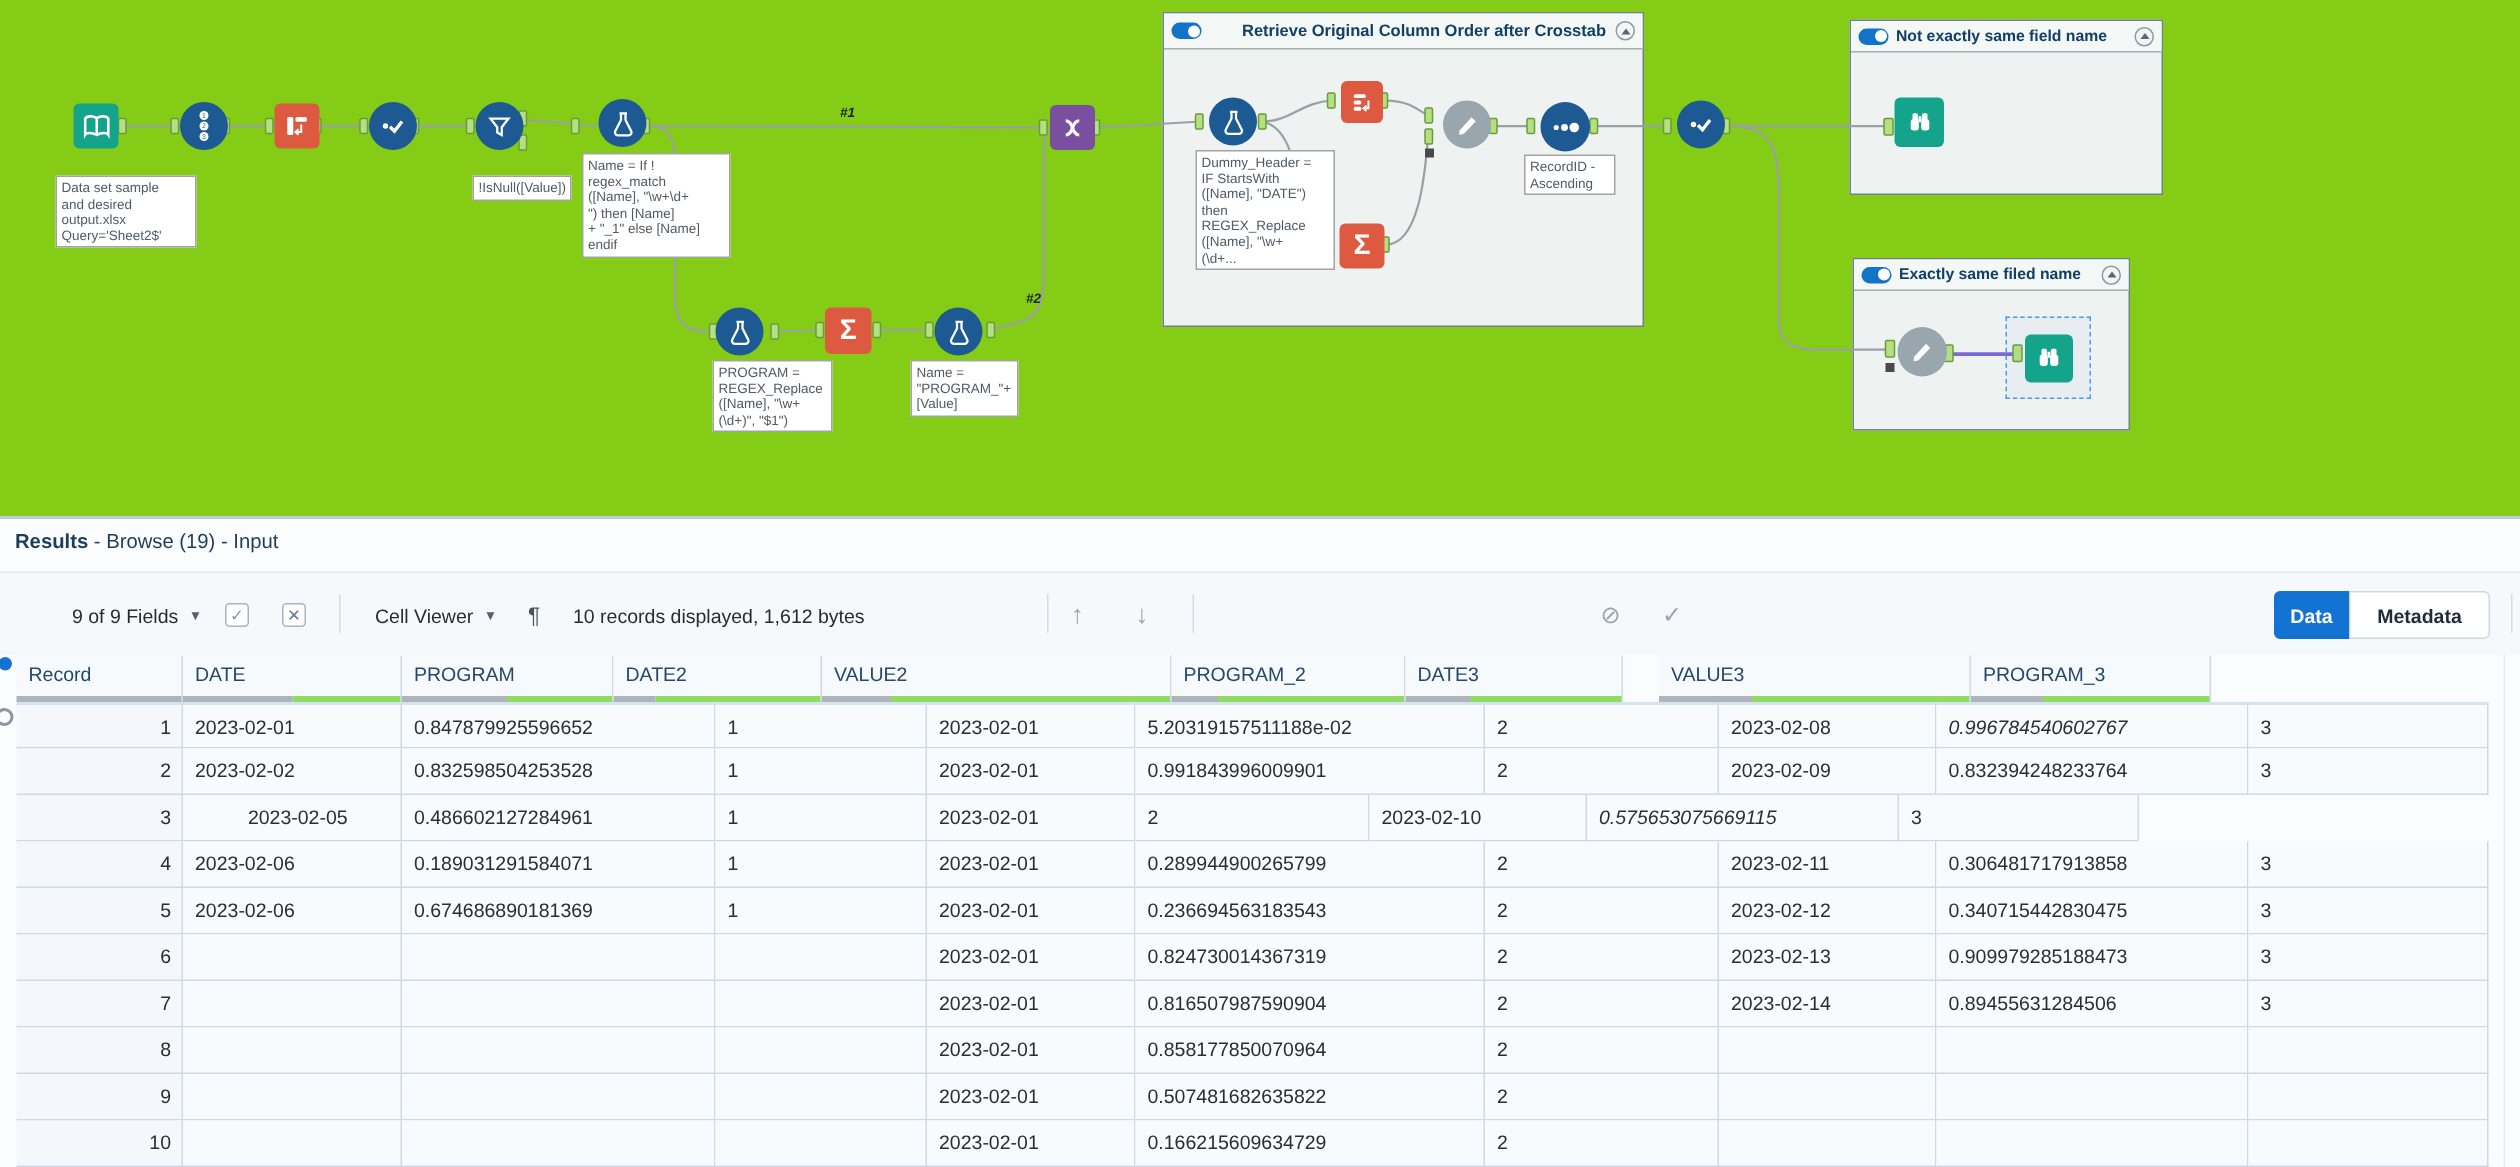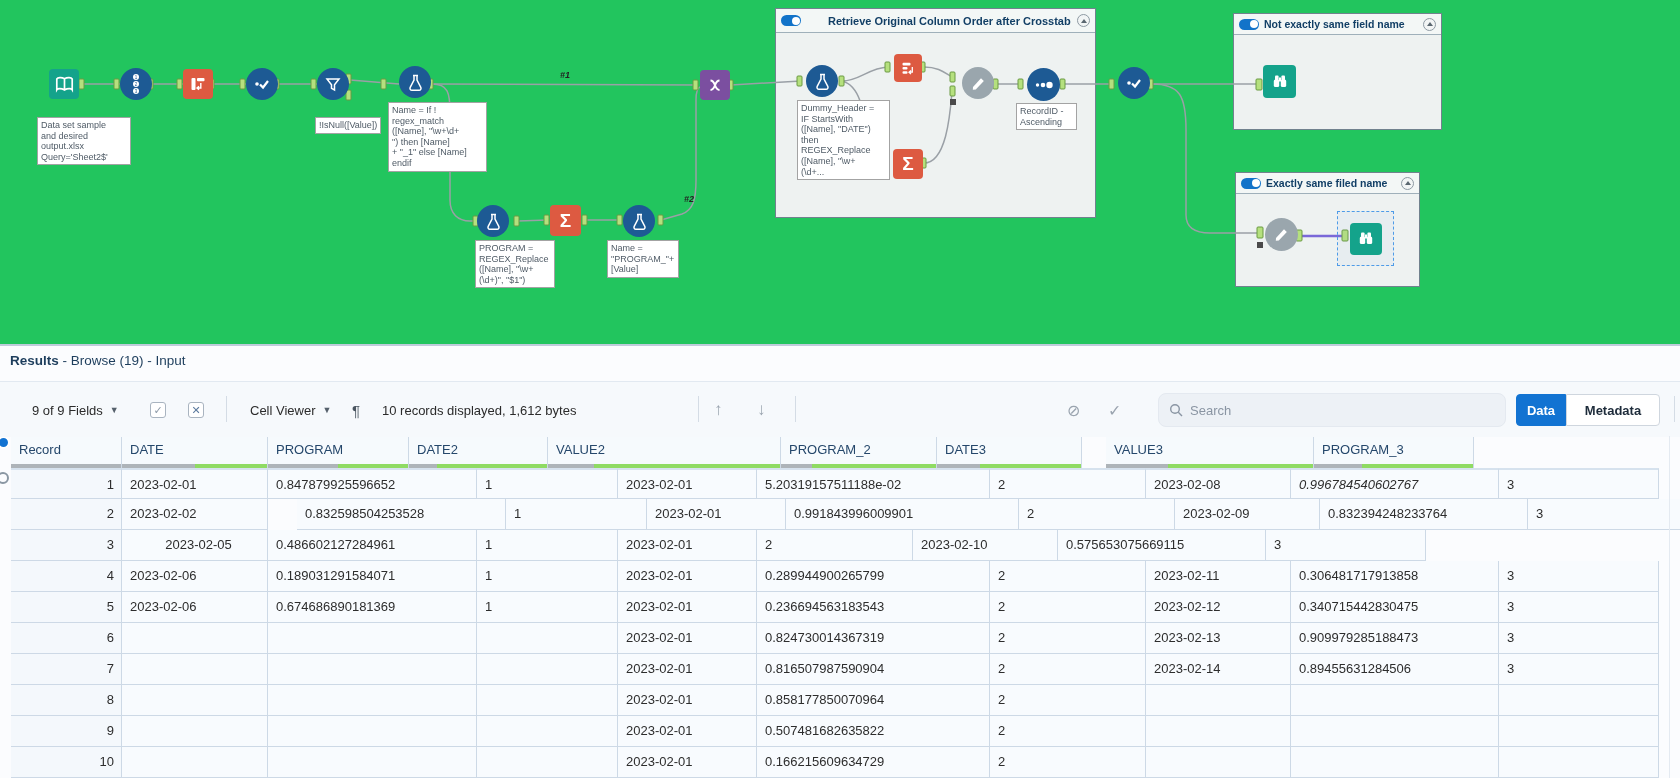--- a/index.html
+++ b/index.html
@@ -1,19 +1,19 @@
 <!DOCTYPE html>
 <html><head>
 <meta charset="utf-8">
 <style>
   * { box-sizing: border-box; margin: 0; padding: 0; }
   html,body { width:1680px; height:778px; overflow:hidden; background:#fff;
     font-family:"Liberation Sans", sans-serif; }
   
-  .canvas { position:absolute; left:0; top:0; width:1680px; height:345px; background:#22c55e; }
+  .canvas { position:absolute; left:0; top:0; width:1680px; height:345px; background:#84cc16; }
   .wires { position:absolute; left:0; top:0; }
   .tool { position:absolute; display:flex; align-items:center; justify-content:center; color:#fff; }
   .circ { border-radius:50%; background:#1d5a94; }
   .sq { border-radius:4px; }
   .teal { background:#14a38b; }
   .orange { background:#dd5a41; }
   .purple { background:#7b4fa0; }
   .gray { background:#9aa6ad; }
   .anno { position:absolute; background:#fff; border:1px solid #a3a3a3; color:#4f5b66;
     font-size:9px; line-height:1.18; padding:2px 3px; white-space:pre-line; }
@@ -316,21 +316,21 @@
 <div class="results">
   <div class="r-title"><b>Results</b><span> - Browse (19) - Input</span></div>
 
   <div class="rail">
     <div style="position:absolute;left:2px;top:14px;color:#4c5a66;font-size:13px;">☰</div>
   </div>
   <div style="position:absolute;left:-3px;top:90px;width:13px;height:13px;border-radius:50%;background:#1273d2;border:2px solid #fff;"></div>
   <div style="position:absolute;left:-3px;top:126px;width:12px;height:12px;border-radius:50%;border:2px solid #8a97a3;"></div>
 
   <div class="toolbar">
-    <div class="tb" style="left:32px;">
+    <div class="tb" style="left:48px;">
       <span>9 of 9 Fields</span>
       <span class="caret">▼</span>
     </div>
     <div class="tb" style="left:150px;">
         <span class="ibox">✓</span>
       </div>
     <div class="tb" style="left:188px;">
         <span class="ibox" style="color:#5b7a9e;">✕</span>
       </div>
     <div class="tb-sep" style="left:226px;"></div>
@@ -343,27 +343,20 @@
     </div>
     <div class="tb" style="left:382px;">
       <span>10 records displayed, 1,612 bytes</span>
     </div>
     <div class="tb-sep" style="left:698px;"></div>
     <div class="tb garrow" style="left:714px;">↑</div>
     <div class="tb garrow" style="left:757px;">↓</div>
     <div class="tb-sep" style="left:795px;"></div>
     <div class="tb garrow" style="left:1067px;font-size:16px;">⊘</div>
     <div class="tb garrow" style="left:1108px;font-size:16px;">✓</div>
-    <div class="search">
-      <svg width="14" height="14" viewBox="0 0 14 14" style="margin-right:7px;flex:none;">
-        <circle cx="6" cy="6" r="4.3" stroke="#8a95a3" stroke-width="1.4" fill="none"></circle>
-        <path d="M9.3 9.3 L13 13" stroke="#8a95a3" stroke-width="1.4"></path>
-      </svg>
-      <input type="text" placeholder="Search" style="">
-    </div>
     <button class="btn-data">Data</button>
     <button class="btn-meta">Metadata</button>
     <div class="tb-sep" style="left:1674px;"></div>
   </div>
 
   <div class="grid">
     <div class="trh" id="thead">
         <div class="th" style="width: 111px;"><span>Record</span><div class="qbar">
             <span style="width: 100%; background: rgb(174, 180, 185);"></span>
             <span style="width: 0%; background: rgb(143, 219, 99);"></span>
@@ -410,38 +403,38 @@
           <div class="td" style="width: 139px;">2023-02-01</div>
           <div class="td" style="width: 233px;">5.20319157511188e-02</div>
           <div class="td" style="width: 156px;">2</div>
           <div class="td" style="width: 145px;">2023-02-08</div>
           <div class="td" style="width: 208px; font-style: italic;">0.996784540602767</div>
           <div class="td" style="width: 160px;">3</div>
         </div>
         <div class="tr">
           <div class="td rec" style="width: 111px;">2</div>
           <div class="td" style="width: 146px;">2023-02-02</div>
-          <div class="td" style="width: 209px; margin-left: 29px;">0.832598504253528</div>
+          <div class="td" style="width: 209px;">0.832598504253528</div>
           <div class="td" style="width: 141px;">1</div>
           <div class="td" style="width: 139px;">2023-02-01</div>
           <div class="td" style="width: 233px;">0.991843996009901</div>
           <div class="td" style="width: 156px;">2</div>
           <div class="td" style="width: 145px;">2023-02-09</div>
           <div class="td" style="width: 208px;">0.832394248233764</div>
           <div class="td" style="width: 160px;">3</div>
         </div>
         <div class="tr">
           <div class="td rec" style="width: 111px;">3</div>
           <div class="td" style="width: 146px; text-align: center;">2023-02-05</div>
           <div class="td" style="width: 209px;">0.486602127284961</div>
           <div class="td" style="width: 141px;">1</div>
           <div class="td" style="width: 139px;">2023-02-01</div>
           <div class="td" style="width: 156px;">2</div>
           <div class="td" style="width: 145px;">2023-02-10</div>
-          <div class="td" style="width: 208px;">0.575653075669115</div>
+          <div class="td" style="width: 208px; font-style: italic;">0.575653075669115</div>
           <div class="td" style="width: 160px;">3</div>
         </div>
         <div class="tr">
           <div class="td rec" style="width: 111px;">4</div>
           <div class="td" style="width: 146px;">2023-02-06</div>
           <div class="td" style="width: 209px;">0.189031291584071</div>
           <div class="td" style="width: 141px;">1</div>
           <div class="td" style="width: 139px;">2023-02-01</div>
           <div class="td" style="width: 233px;">0.289944900265799</div>
           <div class="td" style="width: 156px;">2</div>

